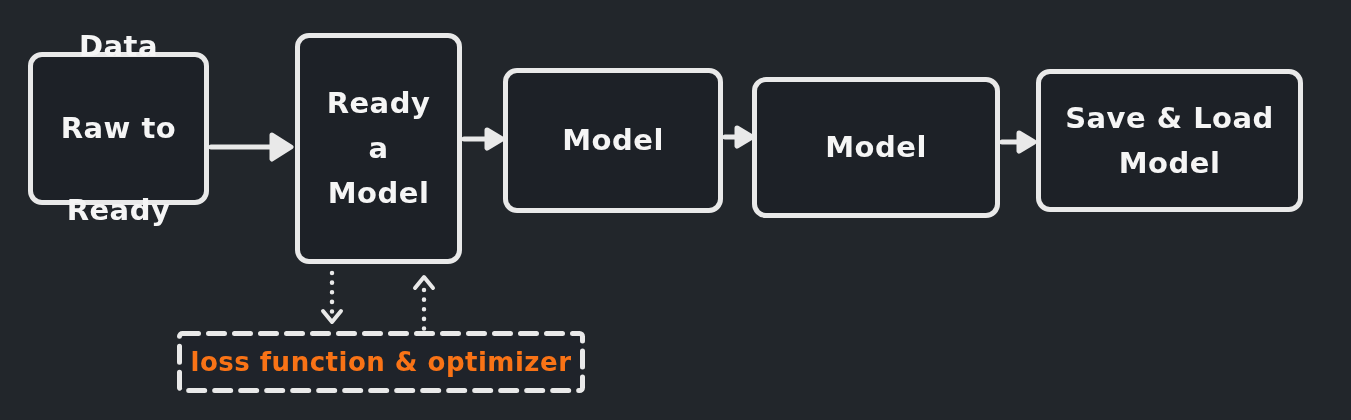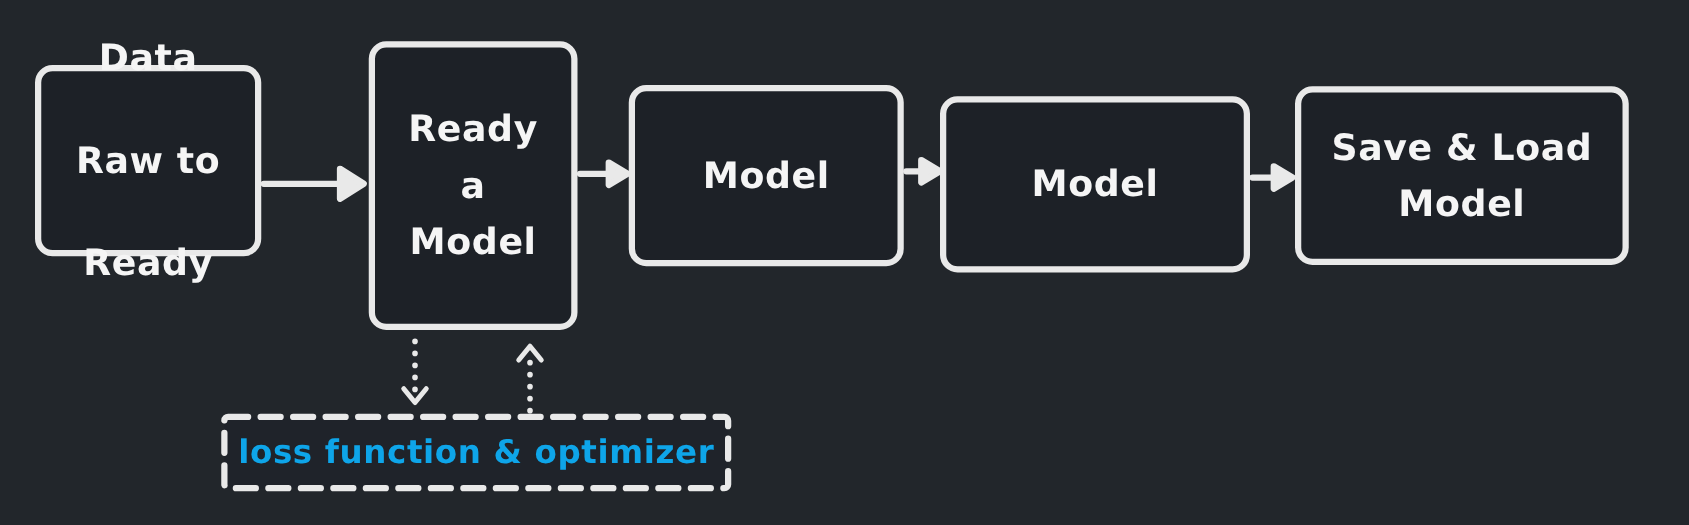--- a/index.html
+++ b/index.html
@@ -49,21 +49,21 @@
   .node-3 { left: 503px;  top: 68px; width: 220px; height: 145px; }
   .node-4 { left: 752px;  top: 77px; width: 248px; height: 141px; }
   .node-5 { left: 1036px; top: 69px; width: 267px; height: 143px; }
   .node-loss {
     position: absolute;
     left: 177px; top: 331px; width: 408px; height: 62px;
     box-sizing: border-box;
     display: flex;
     align-items: center;
     justify-content: center;
-    color: #0ea5e9;
+    color: #f97316;
     font-weight: bold;
     font-size: 26px;
     letter-spacing: 0.5px;
     white-space: nowrap;
     background: transparent;
   }
 </style>
 </head>
 <body>
 

